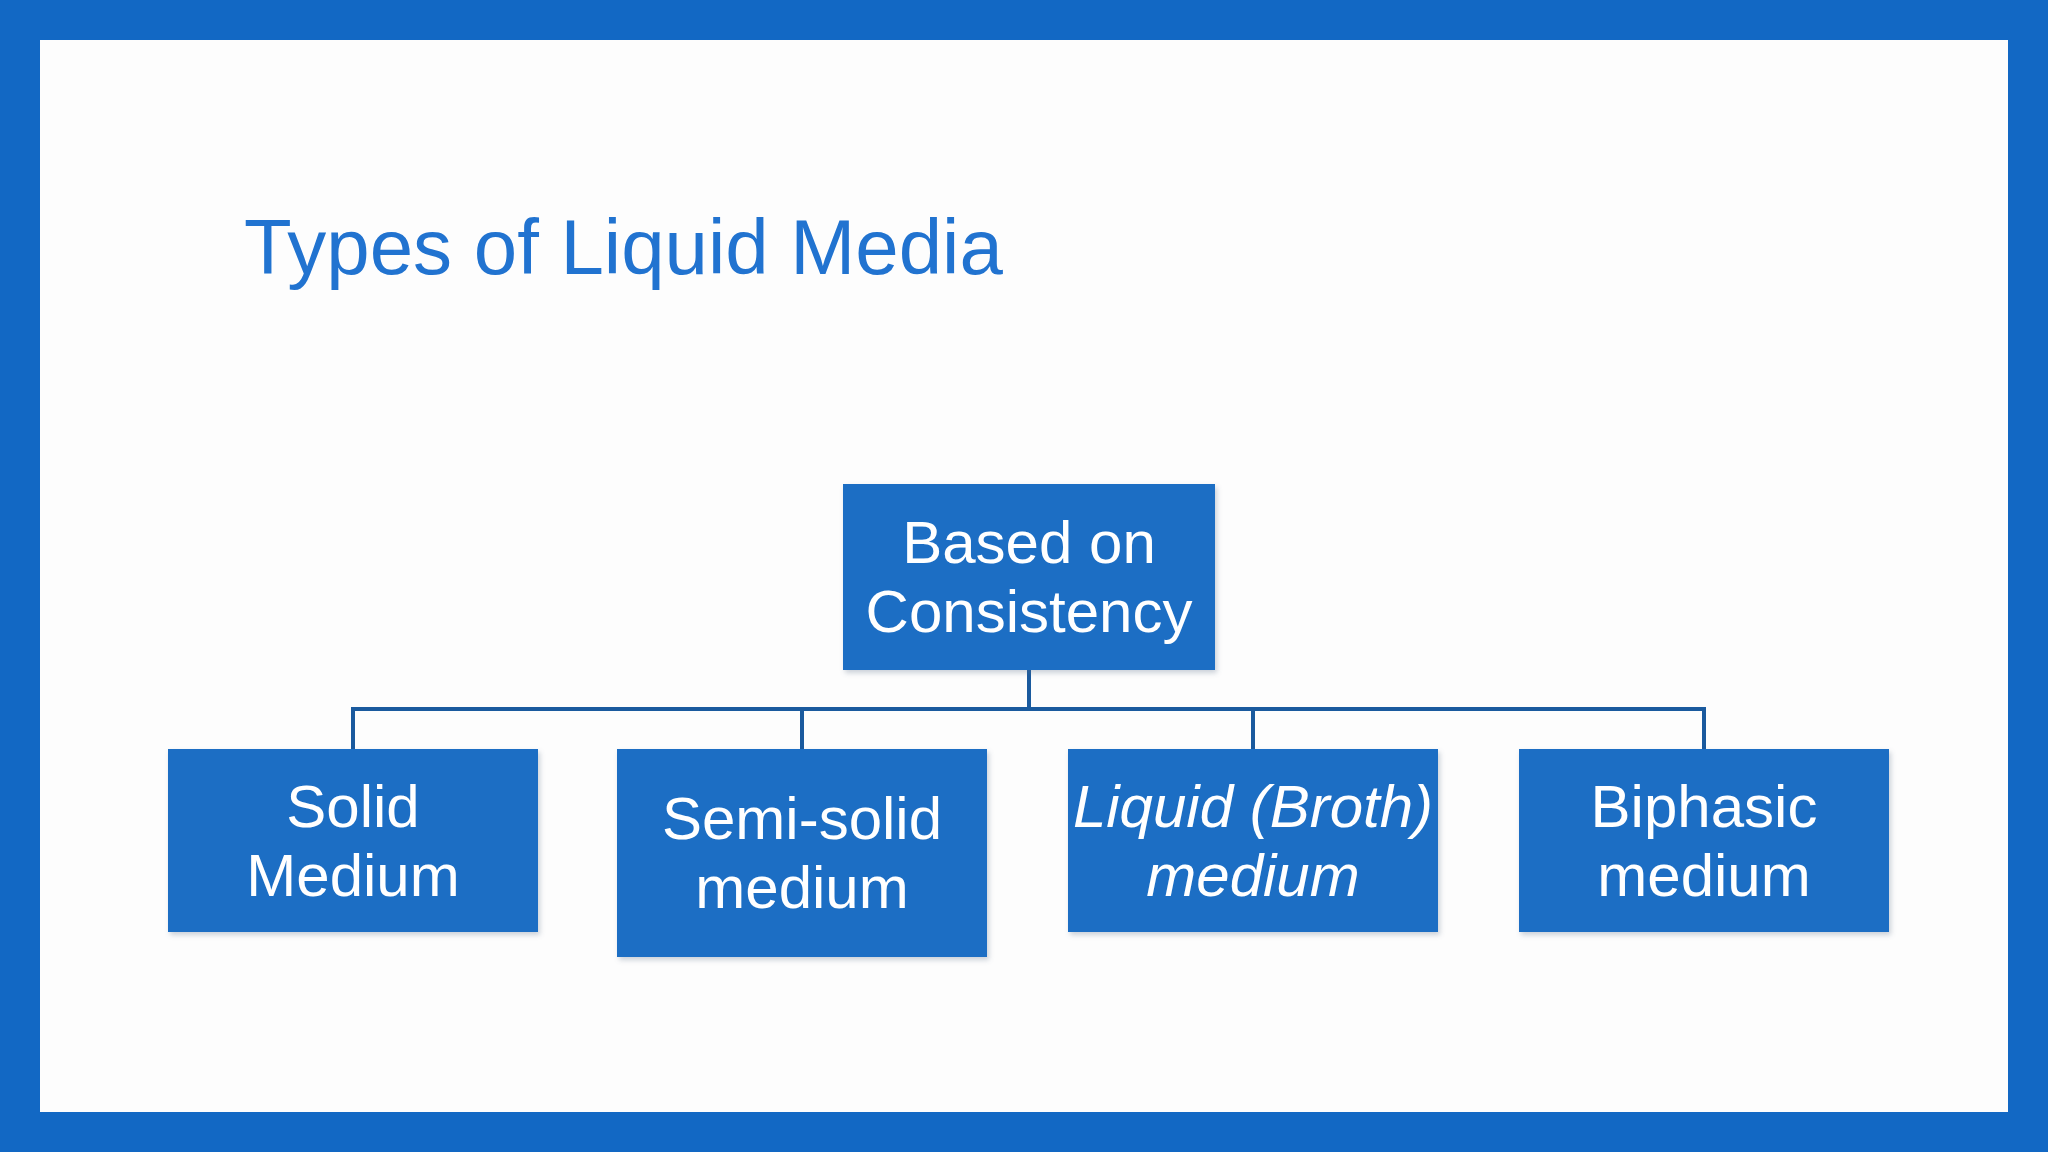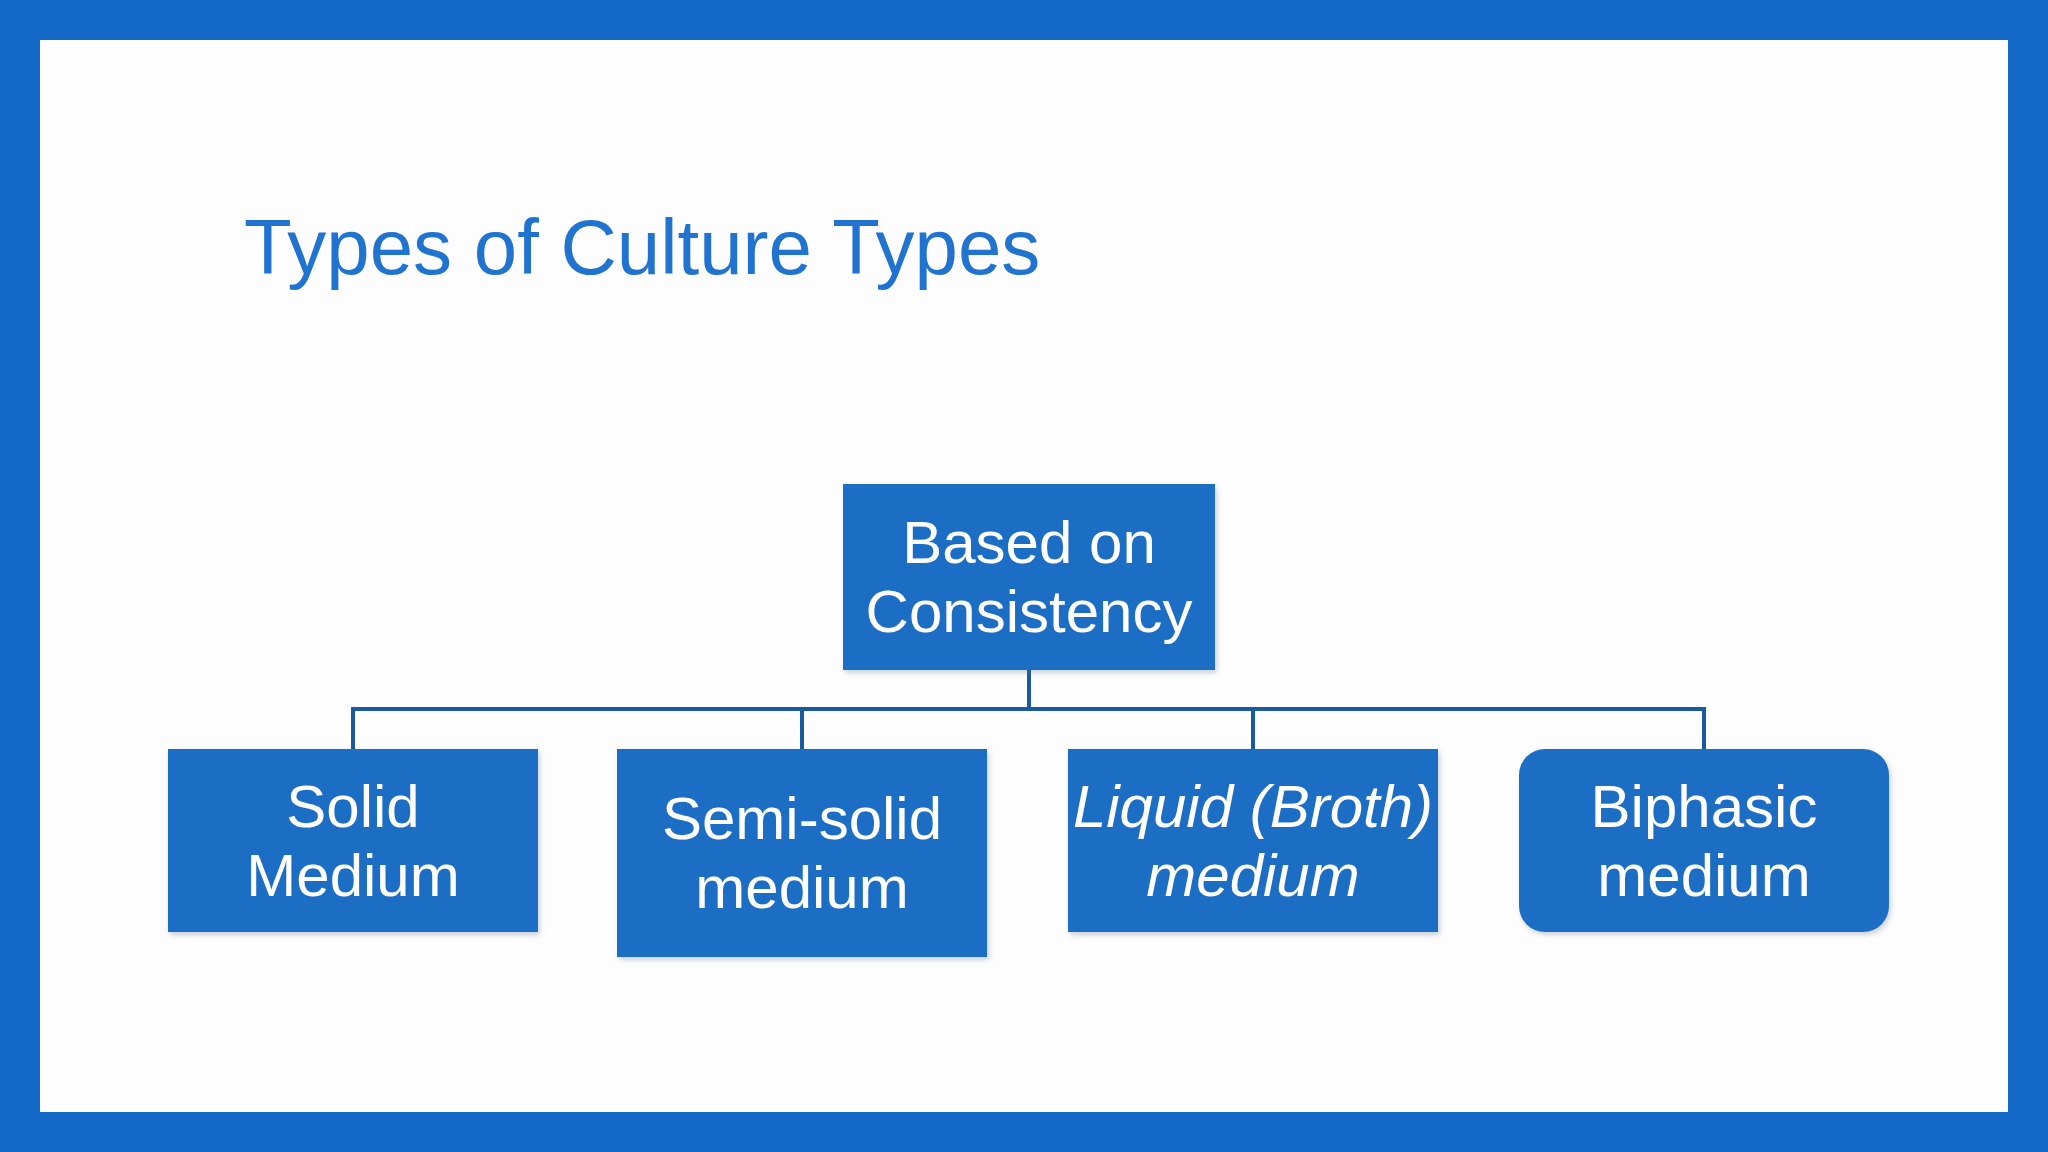--- a/index.html
+++ b/index.html
@@ -47,39 +47,39 @@
   }
   .node .label {
     font-size: 60px;
     line-height: 1.15;
     white-space: pre;
   }
   .node-root  { left: 803px;  top: 444px; width: 372px; height: 186px; }
   .node-c0    { left: 128px;  top: 709px; width: 370px; height: 183px; }
   .node-c1    { left: 577px;  top: 709px; width: 370px; height: 208px; }
   .node-c2    { left: 1028px; top: 709px; width: 370px; height: 183px; font-style: italic; }
-  .node-c3    { left: 1479px; top: 709px; width: 370px; height: 183px; border-radius: 26px; }
+  .node-c3    { left: 1479px; top: 709px; width: 370px; height: 183px; }
   .conn {
     position: absolute;
     background: var(--connector, #1A5A9E);
   }
   .conn-root-riser { left: 987px;  top: 630px; width: 4px;    height: 41px; }
   .conn-horizontal { left: 311px;  top: 667px; width: 1355px; height: 4px;  }
   .conn-drop-0     { left: 311px;  top: 667px; width: 4px;    height: 44px; }
   .conn-drop-1     { left: 760px;  top: 667px; width: 4px;    height: 44px; }
   .conn-drop-2     { left: 1211px; top: 667px; width: 4px;    height: 44px; }
   .conn-drop-3     { left: 1662px; top: 667px; width: 4px;    height: 44px; }
 </style>
 </head>
 <body>
 
 <div class="stage">
   <div class="canvas">
 
-    <h1 class="slide-title">Types of Culture Types</h1>
+    <h1 class="slide-title">Types of Liquid Media</h1>
 
     <div class="conn conn-root-riser"></div>
     <div class="conn conn-horizontal"></div>
     <div class="conn conn-drop-0"></div>
     <div class="conn conn-drop-1"></div>
     <div class="conn conn-drop-2"></div>
     <div class="conn conn-drop-3"></div>
 
     <div class="node node-c0">
       <span class="label">Solid

